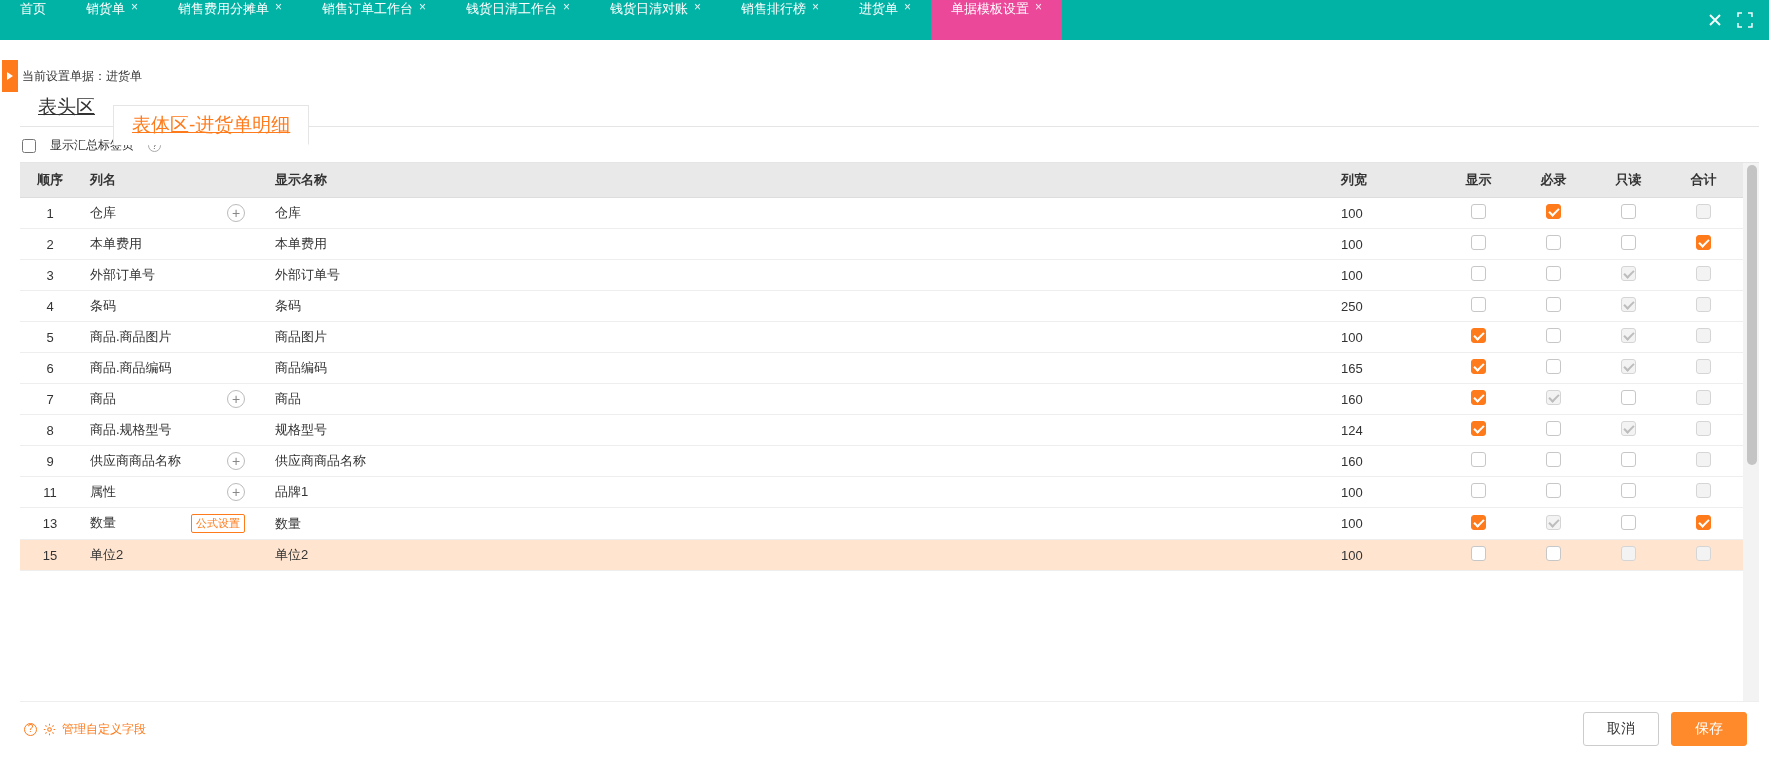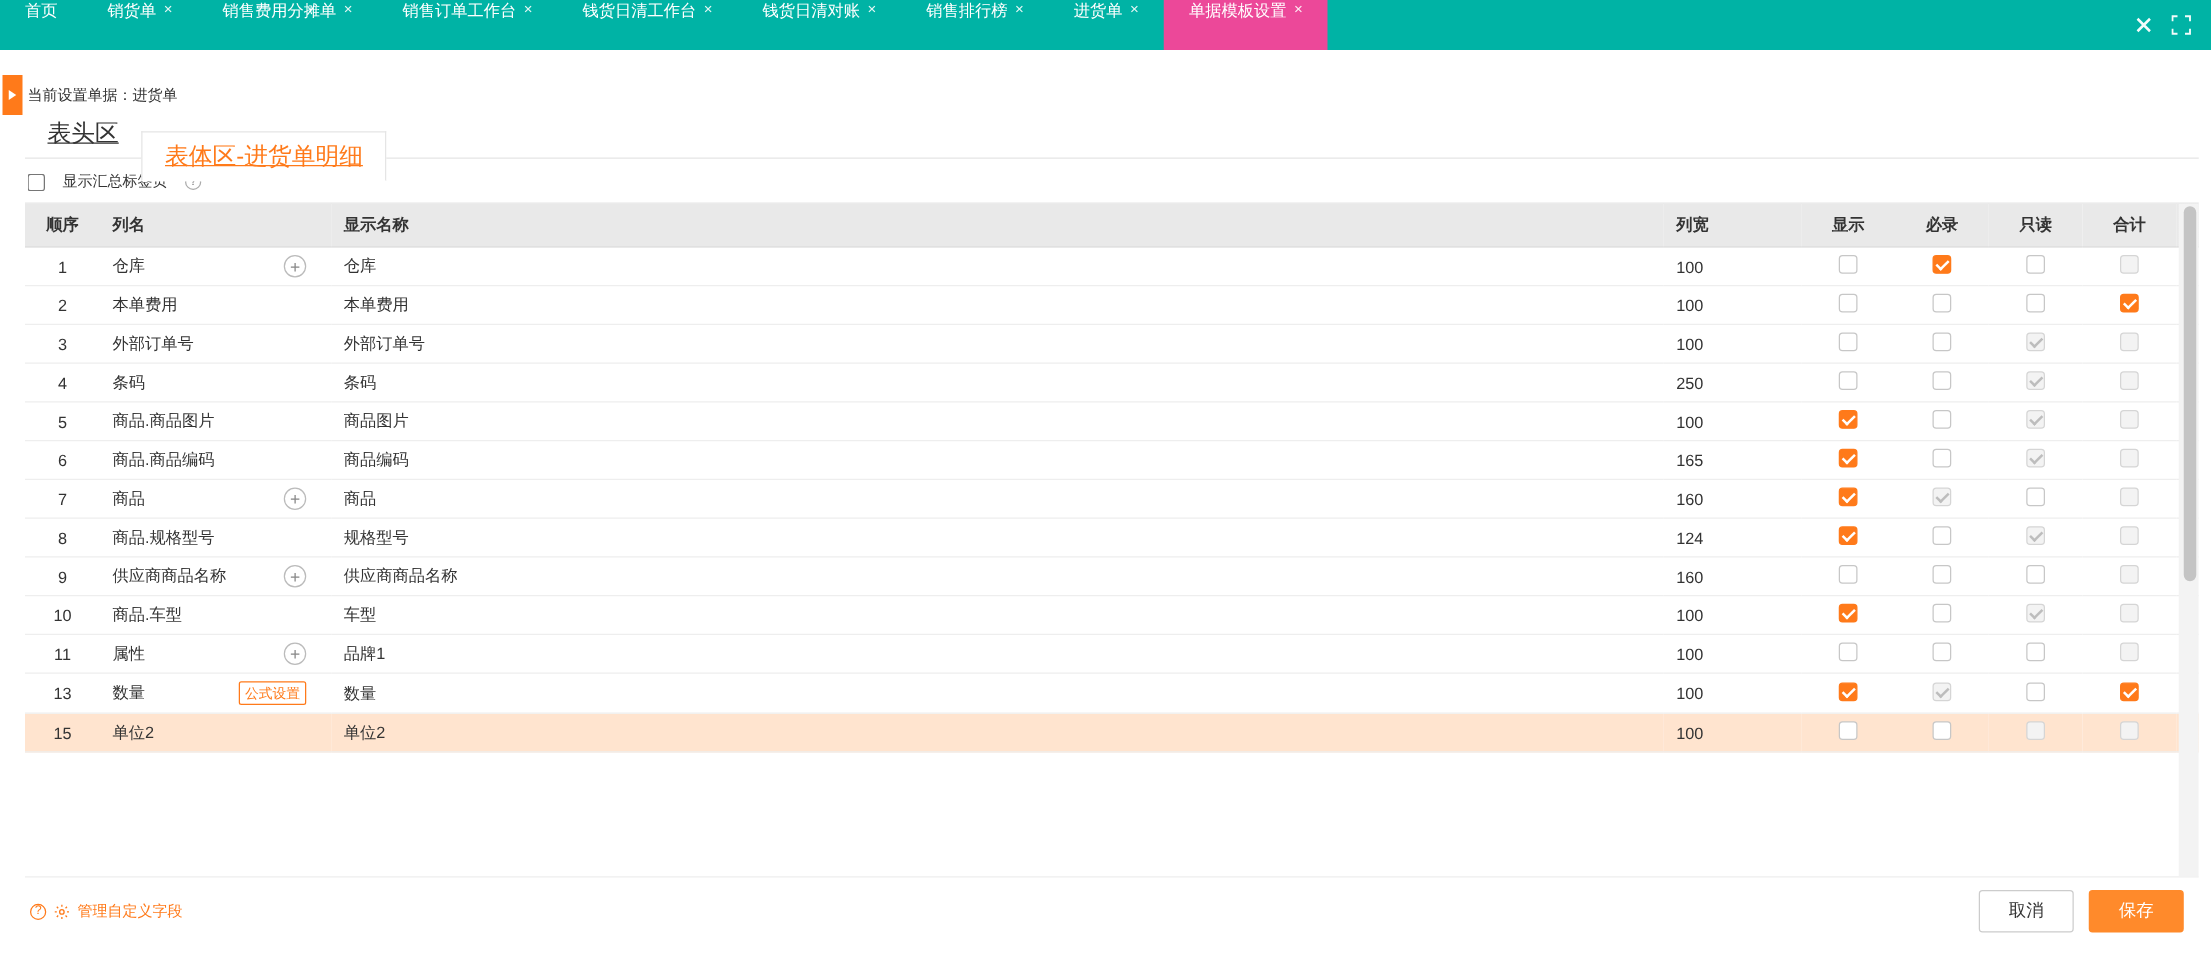--- a/index.html
+++ b/index.html
@@ -422,31 +422,20 @@
             <td><span>供应商商品名称</span><span class="plus-btn">+</span></td>
             <td>供应商商品名称</td>
             <td>160</td>
             <td class="center"><span class="ck"></span></td>
             <td class="center"><span class="ck"></span></td>
             <td class="center"><span class="ck"></span></td>
             <td class="center"><span class="ck disabled"></span></td>
             <td></td>
           </tr>
           <tr>
-            <td class="center">10</td>
-            <td><span>商品.车型</span></td>
-            <td>车型</td>
-            <td>100</td>
-            <td class="center"><span class="ck checked"></span></td>
-            <td class="center"><span class="ck"></span></td>
-            <td class="center"><span class="ck checked disabled"></span></td>
-            <td class="center"><span class="ck disabled"></span></td>
-            <td></td>
-          </tr>
-          <tr>
             <td class="center">11</td>
             <td><span>属性</span><span class="plus-btn">+</span></td>
             <td>品牌1</td>
             <td>100</td>
             <td class="center"><span class="ck"></span></td>
             <td class="center"><span class="ck"></span></td>
             <td class="center"><span class="ck"></span></td>
             <td class="center"><span class="ck disabled"></span></td>
             <td></td>
           </tr>

